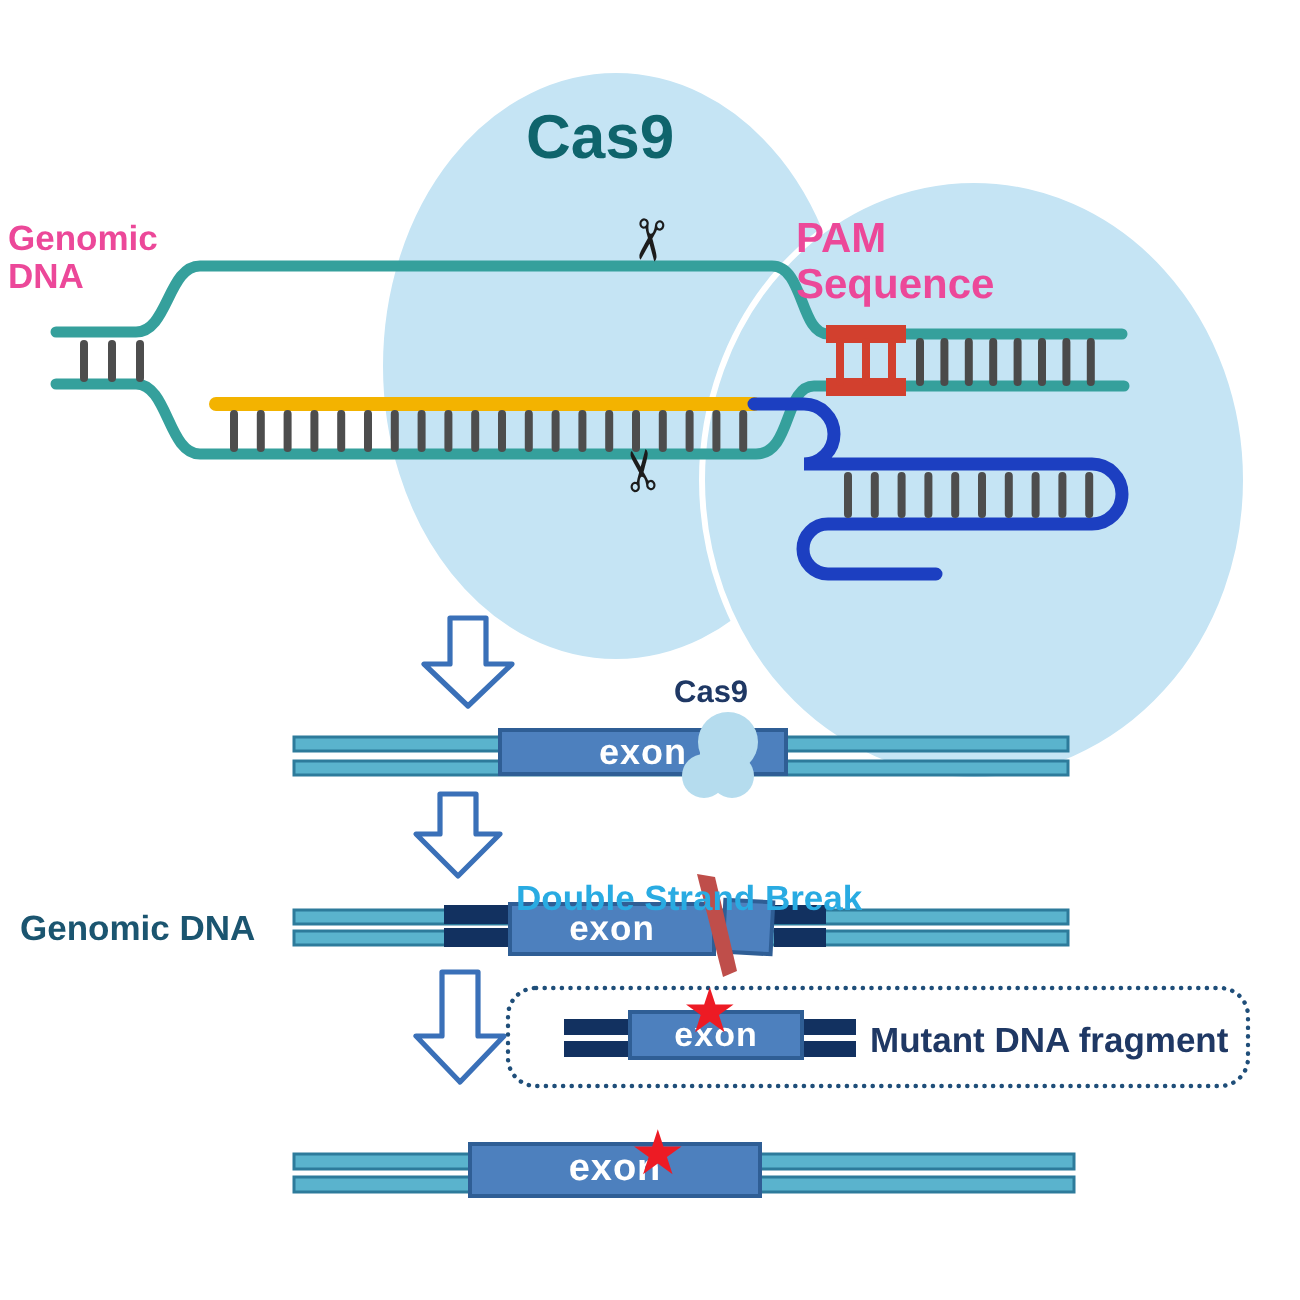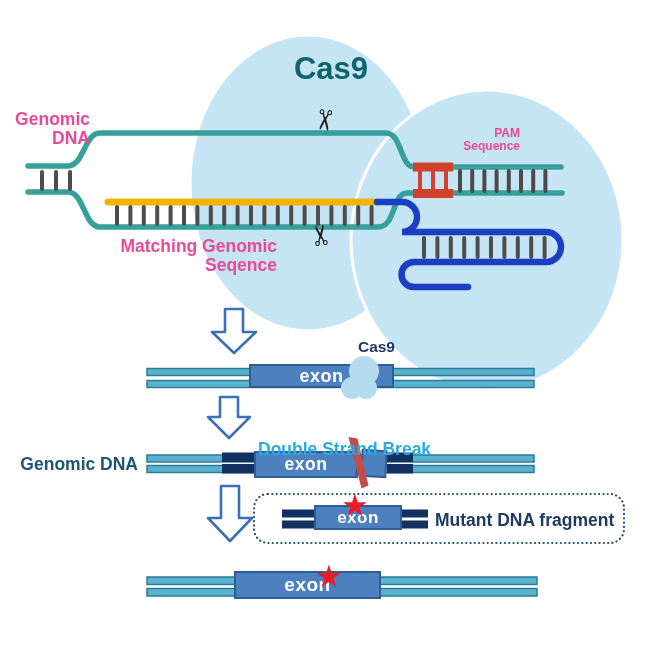--- a/index.html
+++ b/index.html
@@ -6,21 +6,21 @@
   .stage{
     position:relative;width:650px;height:650px;background:#ffffff;overflow:hidden;
     font-family:"Liberation Sans",sans-serif;
   }
   .stage svg{position:absolute;left:0;top:0;}
   .lbl{position:absolute;font-weight:bold;line-height:1.08;white-space:pre-line;}
   .teal{color:#ec4899;}
   .slate{color:#1b5570;}
   .navy{color:#1f3864;}
   .proc{color:#29abe2;white-space:nowrap;}
-  .center{text-align:right;}
+  .center{text-align:left;}
   .exon-text{
     position:absolute;color:#ffffff;font-weight:bold;text-align:center;
     letter-spacing:.5px;
   }
   .scissors{
     position:absolute;color:#1c1c1c;font-size:28px;line-height:1;
     transform-origin:center center;
   }
   .star{position:absolute;color:#ed1b24;font-size:31px;line-height:1;}
 </style>
@@ -147,25 +147,23 @@
       <rect x="147" y="588.5" width="390" height="7.5"></rect>
     </g>
     <rect x="235" y="572" width="145" height="26" fill="#4d80be" stroke="#2f5e95" stroke-width="2"></rect>
   </svg>
 
   <div class="lbl teal center" style="left:4px;top:110px;width:86px;font-size:17.5px;">Genomic
 DNA</div>
 
   <div class="lbl teal center" style="left:263px;top:52px;width:105px;font-size:31px;color:#0f646c;">Cas9</div>
 
-  <div class="lbl teal center" style="left:398px;top:109px;width:122px;font-size:12px;margin-top:18px;">PAM
+  <div class="lbl teal center" style="left:398px;top:109px;width:122px;font-size:21px;">PAM
 Sequence</div>
 
-  <div class="lbl teal center" style="left:95px;top:237px;width:182px;font-size:17.5px;">Matching Genomic
-Seqence</div>
 
 
   <span class="scissors" style="left:312px;top:106px;transform:rotate(97deg);">✂</span>
   <span class="scissors" style="left:310px;top:221px;transform:rotate(-97deg);">✂</span>
 
   <div class="lbl navy center" style="left:337px;top:339px;width:58px;font-size:15.5px;">Cas9</div>
 
   <div class="exon-text" style="left:250px;top:365px;width:143px;line-height:22px;font-size:18px;">exon</div>
 
   <div class="lbl proc" style="left:258px;top:412px;font-size:17.5px;margin-top:28px;">Double Strand Break</div>

